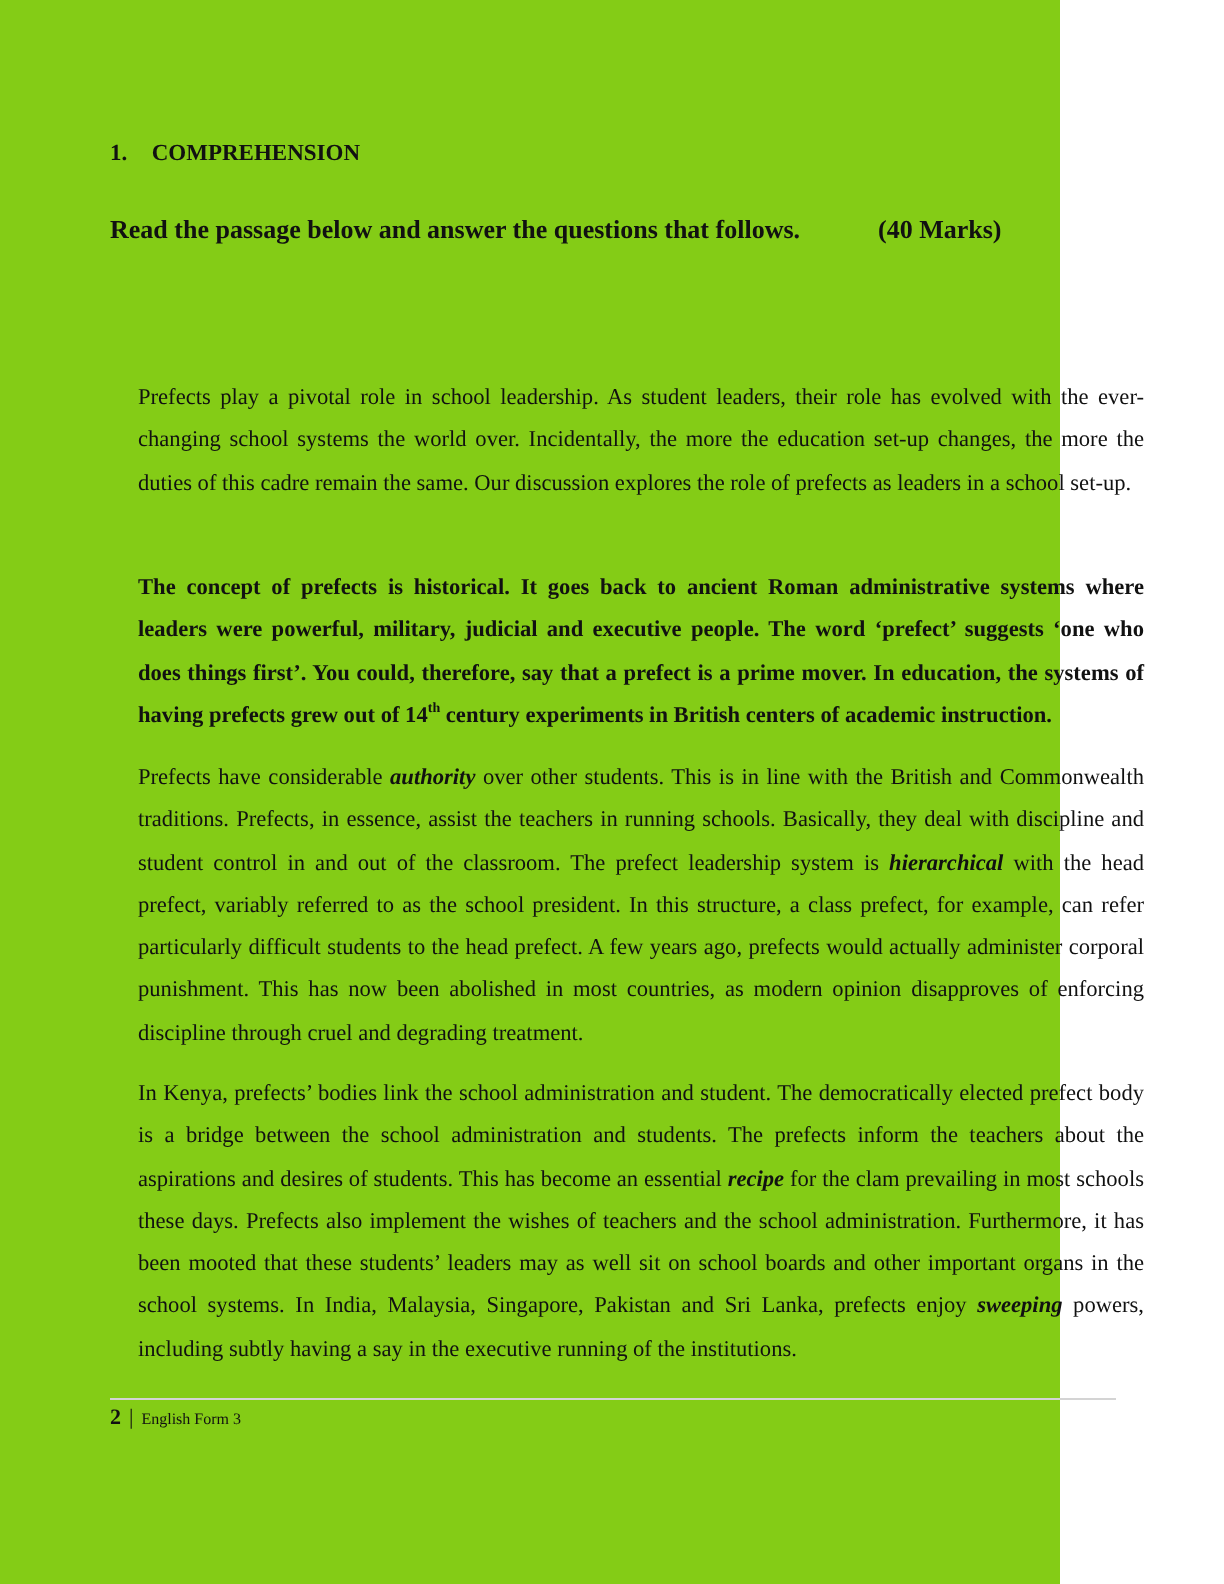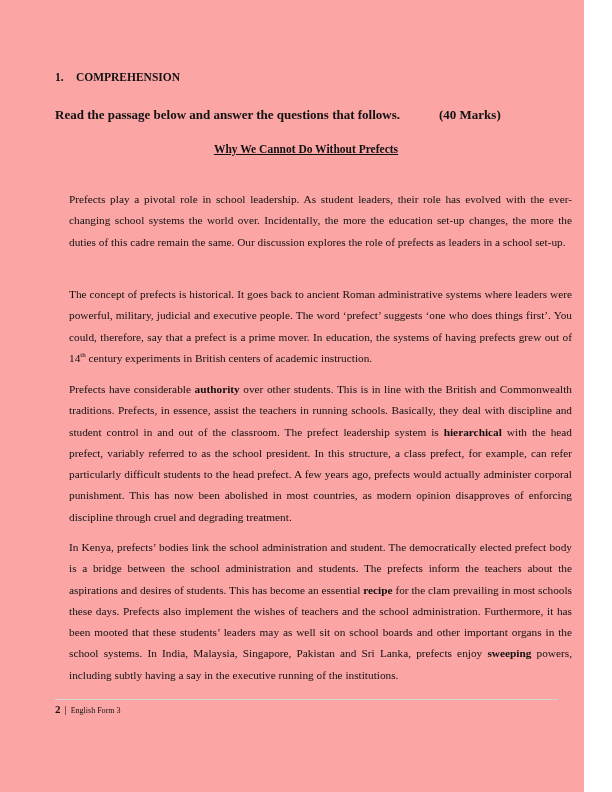--- a/index.html
+++ b/index.html
@@ -12,23 +12,23 @@
       height: 792px;
       position: relative;
       overflow: hidden;
       font-family: "Liberation Serif", serif;
       color: #111111;
     }
     .page {
       position: absolute;
       left: 0;
       top: 0;
-      width: 584px;
+      width: 530px;
       height: 792px;
-      background: #fca5a5;
+      background: #84cc16;
     }
     .section-heading {
       position: absolute;
       left: 55px;
       top: 71px;
       font-size: 11.5px;
       font-weight: bold;
       white-space: nowrap;
     }
     .section-heading .num {
@@ -63,28 +63,29 @@
       position: absolute;
       left: 55px;
       width: 503px;
       font-size: 11.3px;
       line-height: 21.3px;
       text-align: justify;
       margin: 14px;
     }
     .para b {
       font-weight: bold;
+      font-style: italic;
     }
     .para sup {
       font-size: 7px;
       line-height: 0;
       vertical-align: super;
     }
     #p1 { top: 175px; }
-    #p2 { top: 270px; }
+    #p2 { top: 270px; font-weight: bold; }
     #p3 { top: 365px; }
     #p4 { top: 523px; }
     .footer-rule {
       position: absolute;
       left: 55px;
       top: 699px;
       width: 503px;
       height: 0;
       border-top: 1px solid #d4d4d4;
     }
@@ -112,21 +113,20 @@
   <div class="section-heading">
     <span class="num">1.</span>
     <span>COMPREHENSION</span>
   </div>
 
   <div class="instruction">
     <span>Read the passage below and answer the questions that follows.</span>
     <span class="marks">(40 Marks)</span>
   </div>
 
-  <div class="passage-title">Why We Cannot Do Without Prefects</div>
 
   <p class="para" id="p1"><span>Prefects play a pivotal role in school leadership. As student leaders, their role has evolved with the ever-changing school systems the world over. Incidentally, the more the education set-up changes, the more the duties of this cadre remain the same. Our discussion explores the role of prefects as leaders in a school set-up.</span></p>
   <p class="para" id="p2"><span>The concept of prefects is historical. It goes back to ancient Roman administrative systems where leaders were powerful, military, judicial and executive people. The word ‘prefect’ suggests ‘one who does things first’. You could, therefore, say that a prefect is a prime mover. In education, the systems of having prefects grew out of 14</span><sup>th</sup><span> century experiments in British centers of academic instruction.</span></p>
   <p class="para" id="p3"><span>Prefects have considerable </span><b>authority</b><span> over other students. This is in line with the British and Commonwealth traditions. Prefects, in essence, assist the teachers in running schools. Basically, they deal with discipline and student control in and out of the classroom. The prefect leadership system is </span><b>hierarchical</b><span> with the head prefect, variably referred to as the school president. In this structure, a class prefect, for example, can refer particularly difficult students to the head prefect. A few years ago, prefects would actually administer corporal punishment. This has now been abolished in most countries, as modern opinion disapproves of enforcing discipline through cruel and degrading treatment.</span></p>
   <p class="para" id="p4"><span>In Kenya, prefects’ bodies link the school administration and student. The democratically elected prefect body is a bridge between the school administration and students. The prefects inform the teachers about the aspirations and desires of students. This has become an essential </span><b>recipe</b><span> for the clam prevailing in most schools these days. Prefects also implement the wishes of teachers and the school administration. Furthermore, it has been mooted that these students’ leaders may as well sit on school boards and other important organs in the school systems. In India, Malaysia, Singapore, Pakistan and Sri Lanka, prefects enjoy </span><b>sweeping</b><span> powers, including subtly having a say in the executive running of the institutions.</span></p>
 
   <div class="footer-rule"></div>
   <div class="footer">
     <span class="page-num">2</span>
     <span class="sep">|</span>

